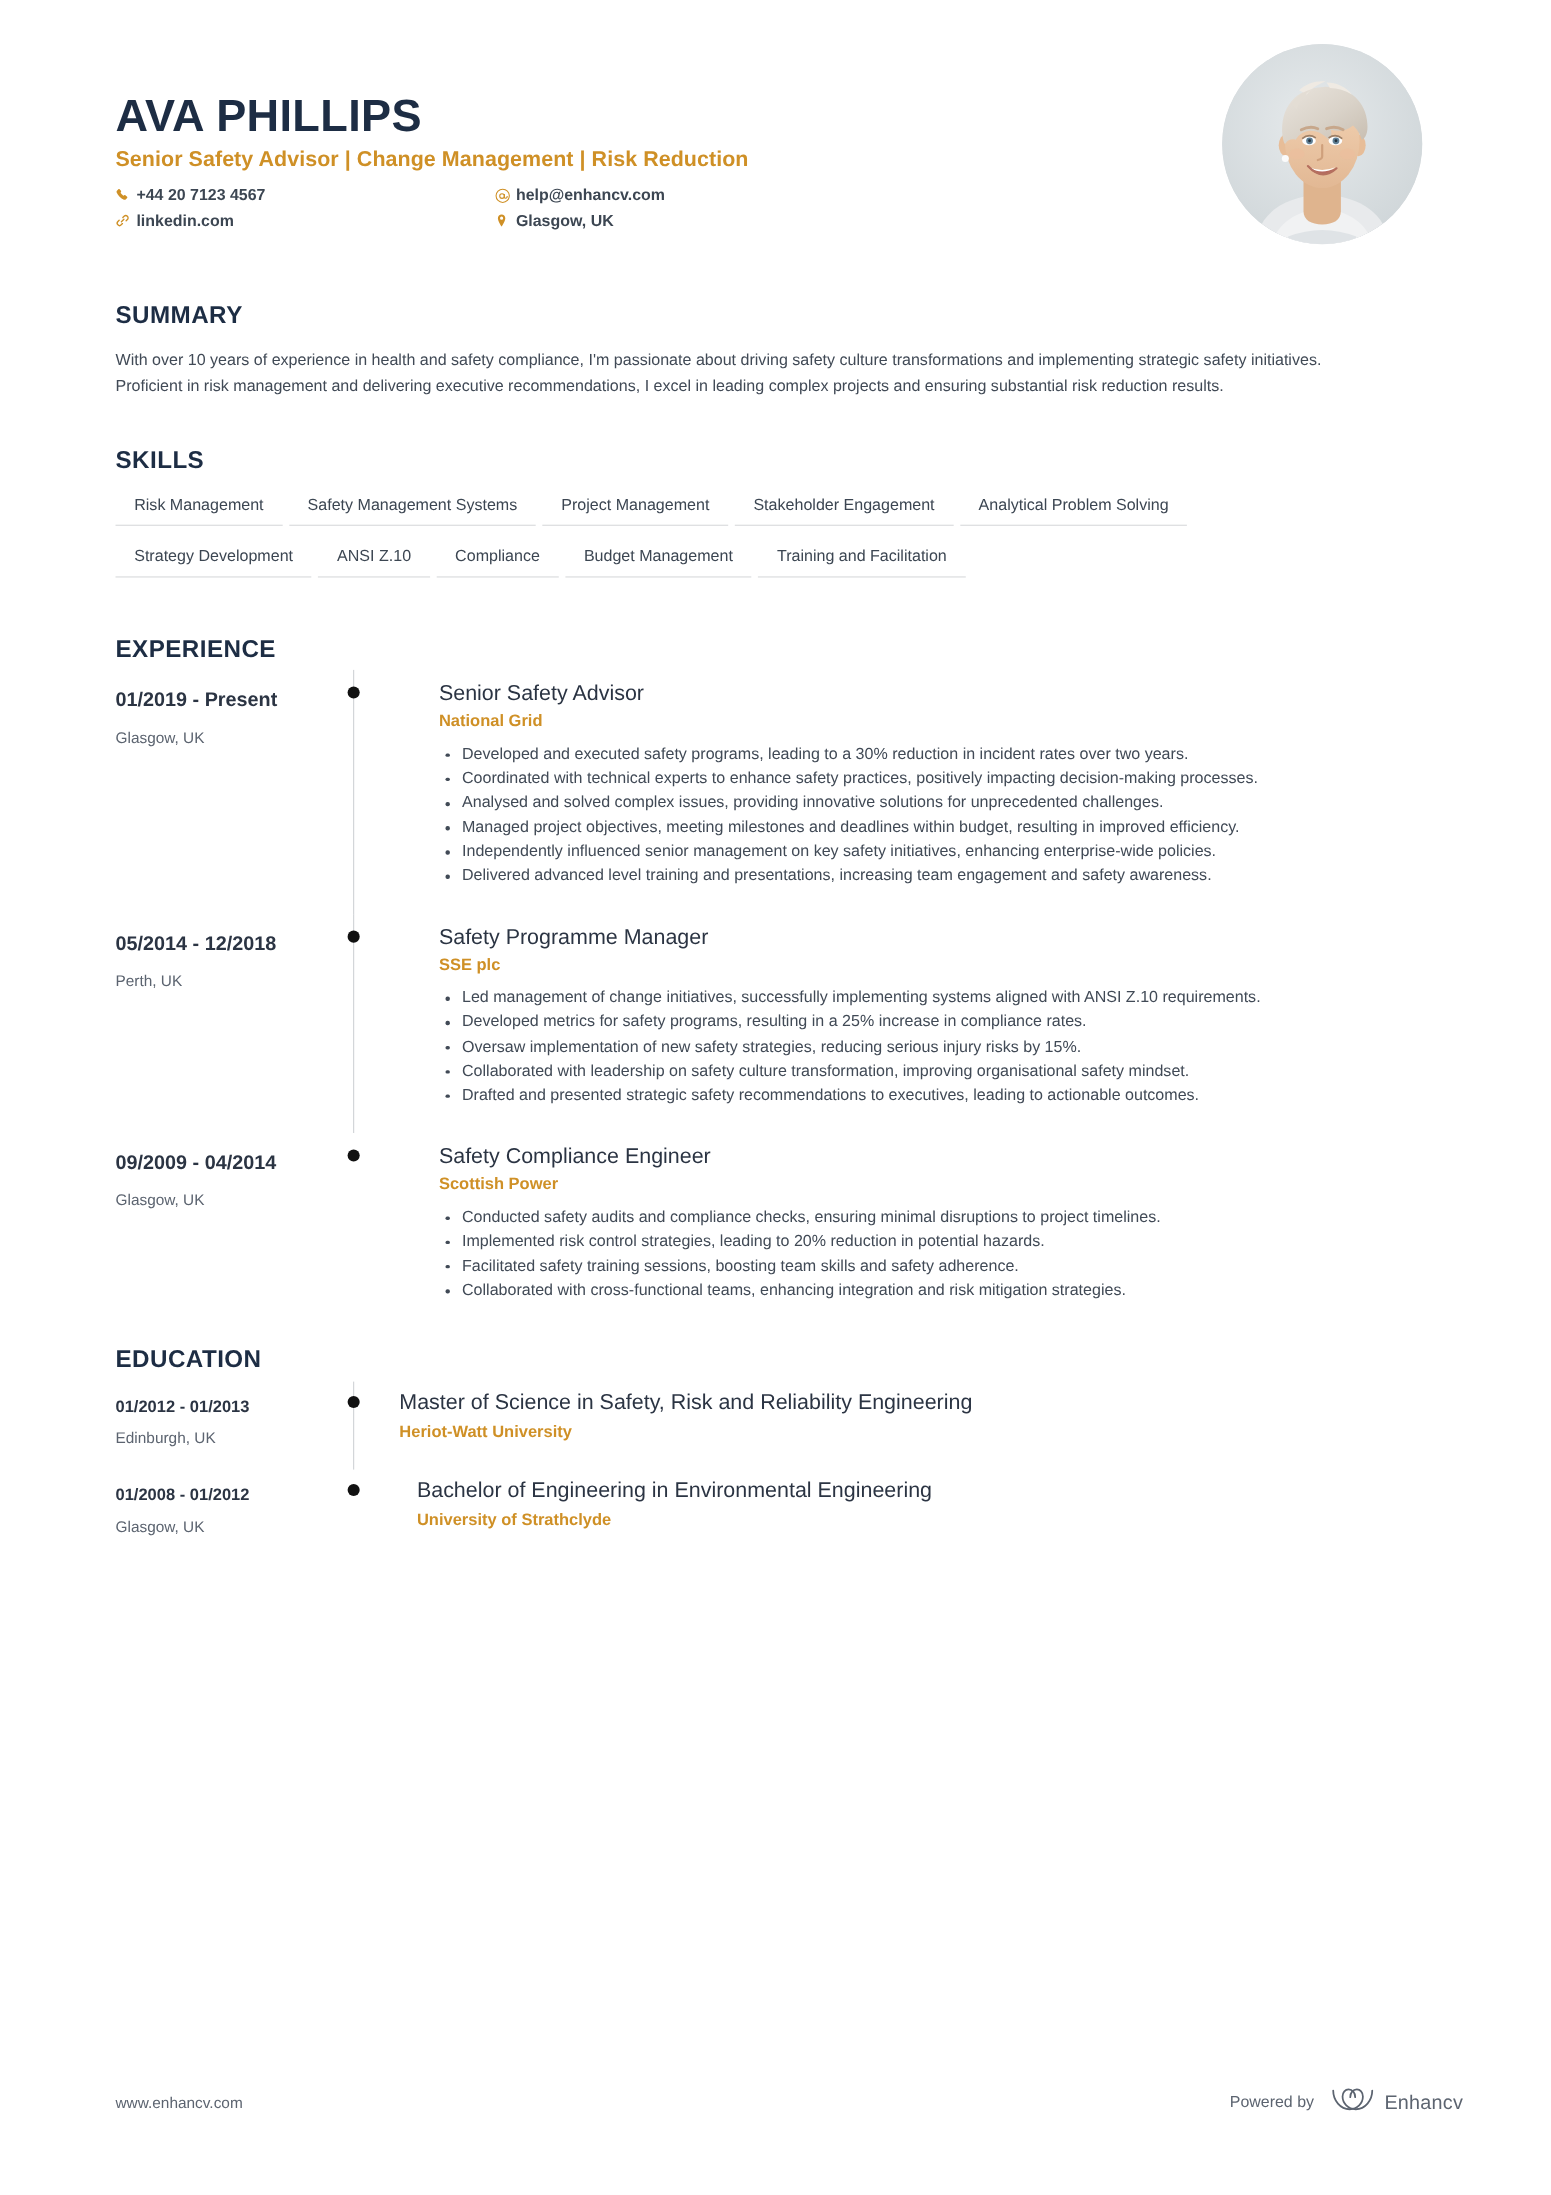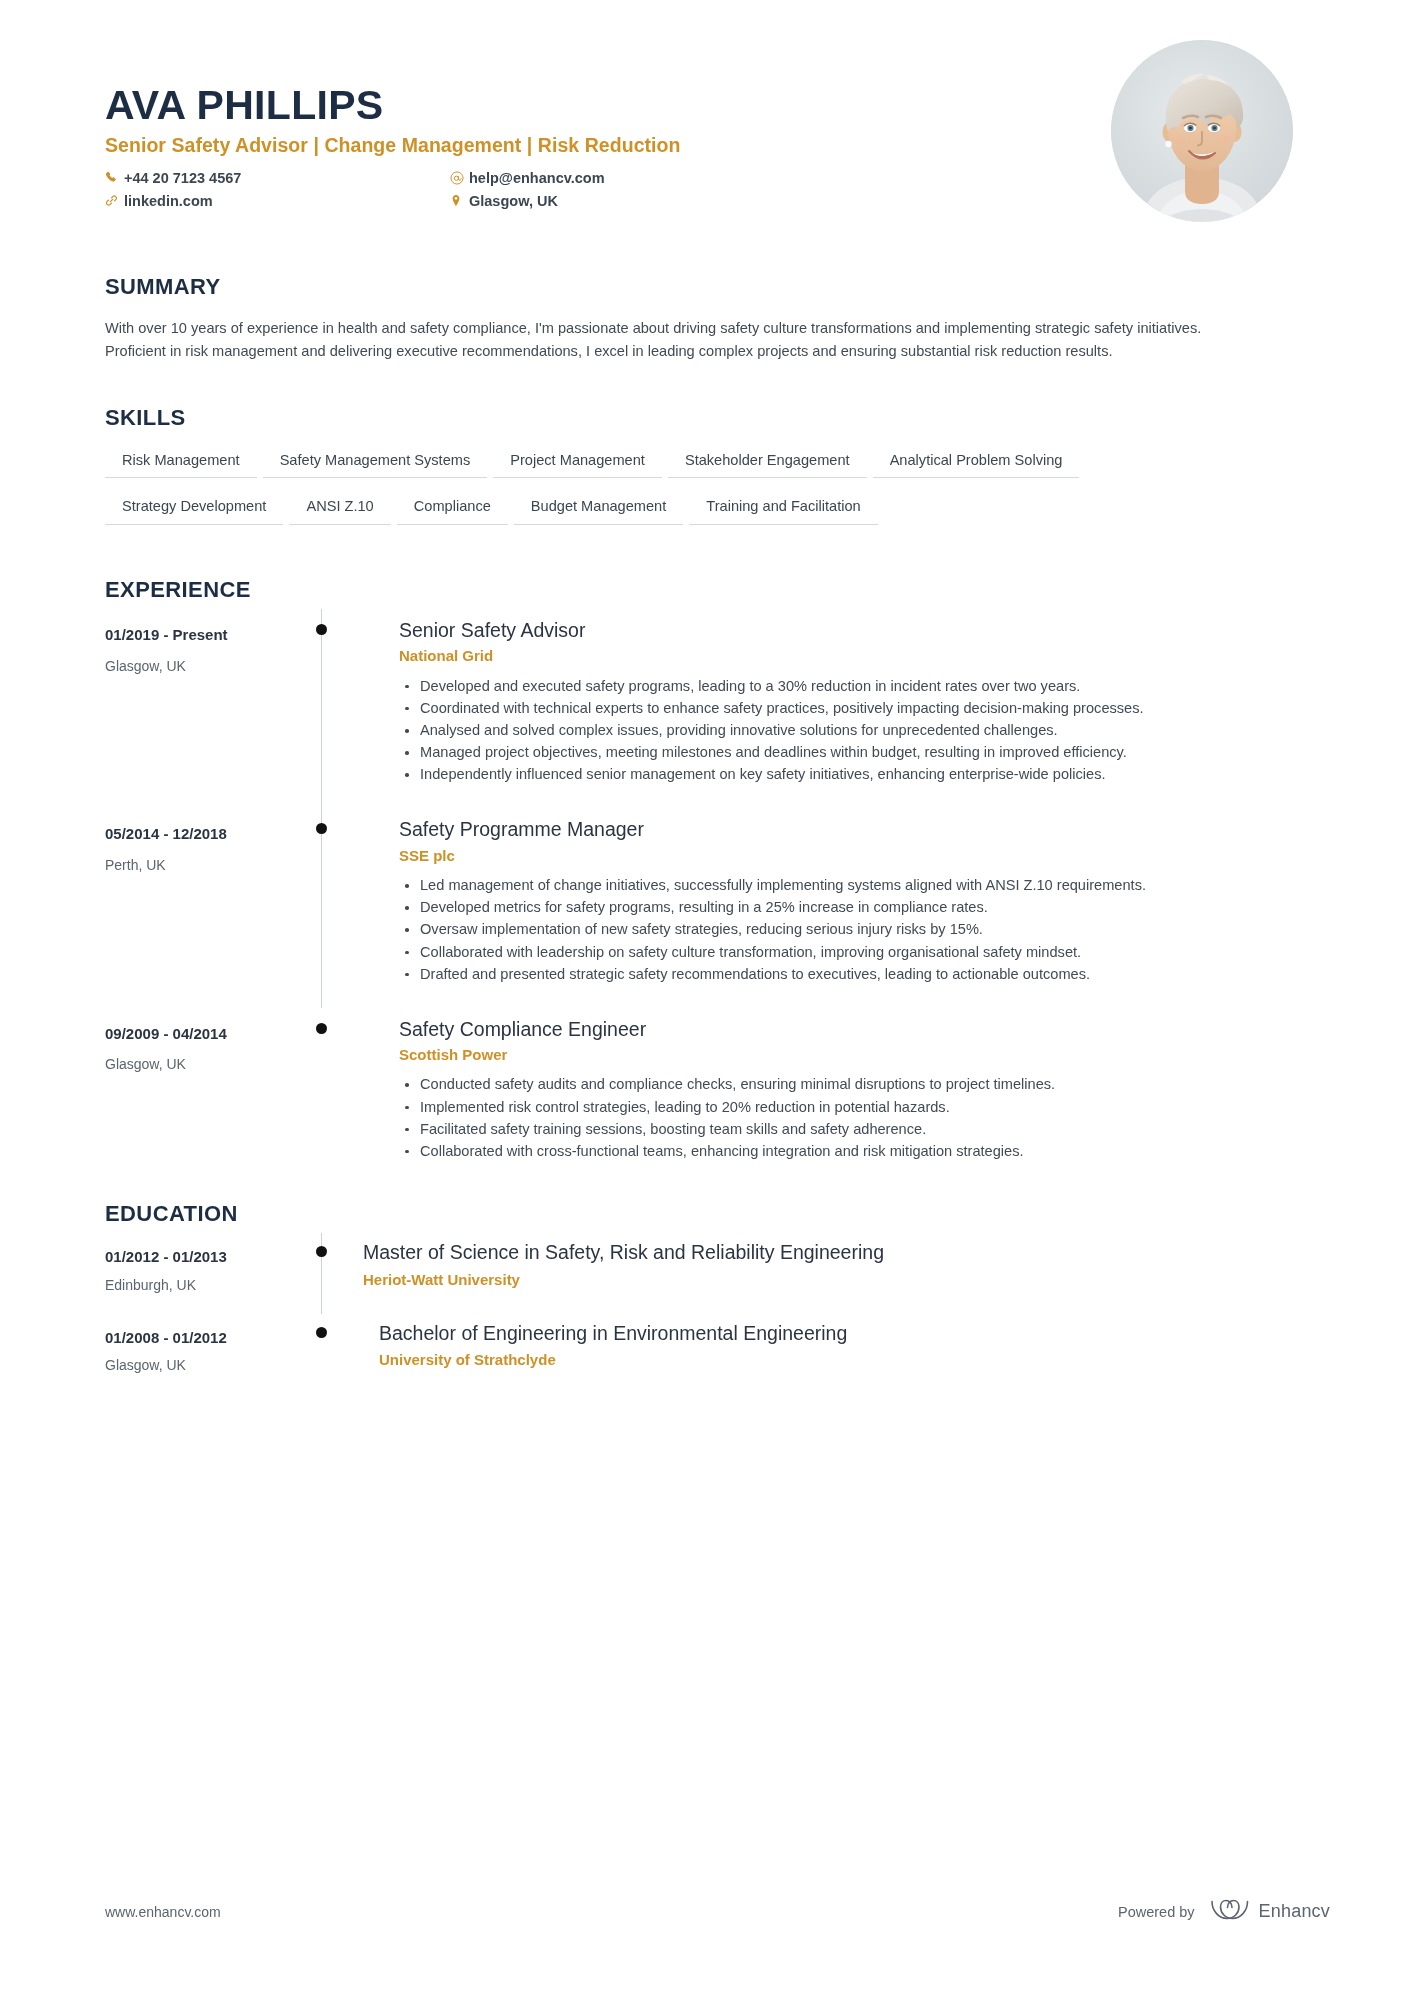--- a/index.html
+++ b/index.html
@@ -138,21 +138,21 @@
   .entry {
     display: flex;
     position: relative;
   }
   .entry .left {
     width: 208px;
     min-width: 208px;
     padding-top: 16px;
   }
   .entry .period {
-    font-size: 15px;
+    font-size: 18px;
     font-weight: bold;
     color: #2b3443;
     line-height: 1.3;
     white-space: nowrap;
   }
   .entry .place {
     font-size: 14px;
     color: #5c6470;
     margin-top: 12px;
     line-height: 1.3;
@@ -439,20 +439,21 @@
           </div>
           <div class="right">
             <div class="role">Senior Safety Advisor</div>
             <div class="org">National Grid</div>
             <ul class="bullets">
               <li>Developed and executed safety programs, leading to a 30% reduction in incident rates over two years.</li>
               <li>Coordinated with technical experts to enhance safety practices, positively impacting decision-making processes.</li>
               <li>Analysed and solved complex issues, providing innovative solutions for unprecedented challenges.</li>
               <li>Managed project objectives, meeting milestones and deadlines within budget, resulting in improved efficiency.</li>
               <li>Independently influenced senior management on key safety initiatives, enhancing enterprise-wide policies.</li>
+              <li>Delivered advanced level training and presentations, increasing team engagement and safety awareness.</li>
             </ul>
           </div>
         </div>
 
         <div class="entry">
           <div class="left">
             <div class="period">05/2014 - 12/2018</div>
             <div class="place">Perth, UK</div>
           </div>
           <div class="rail">

